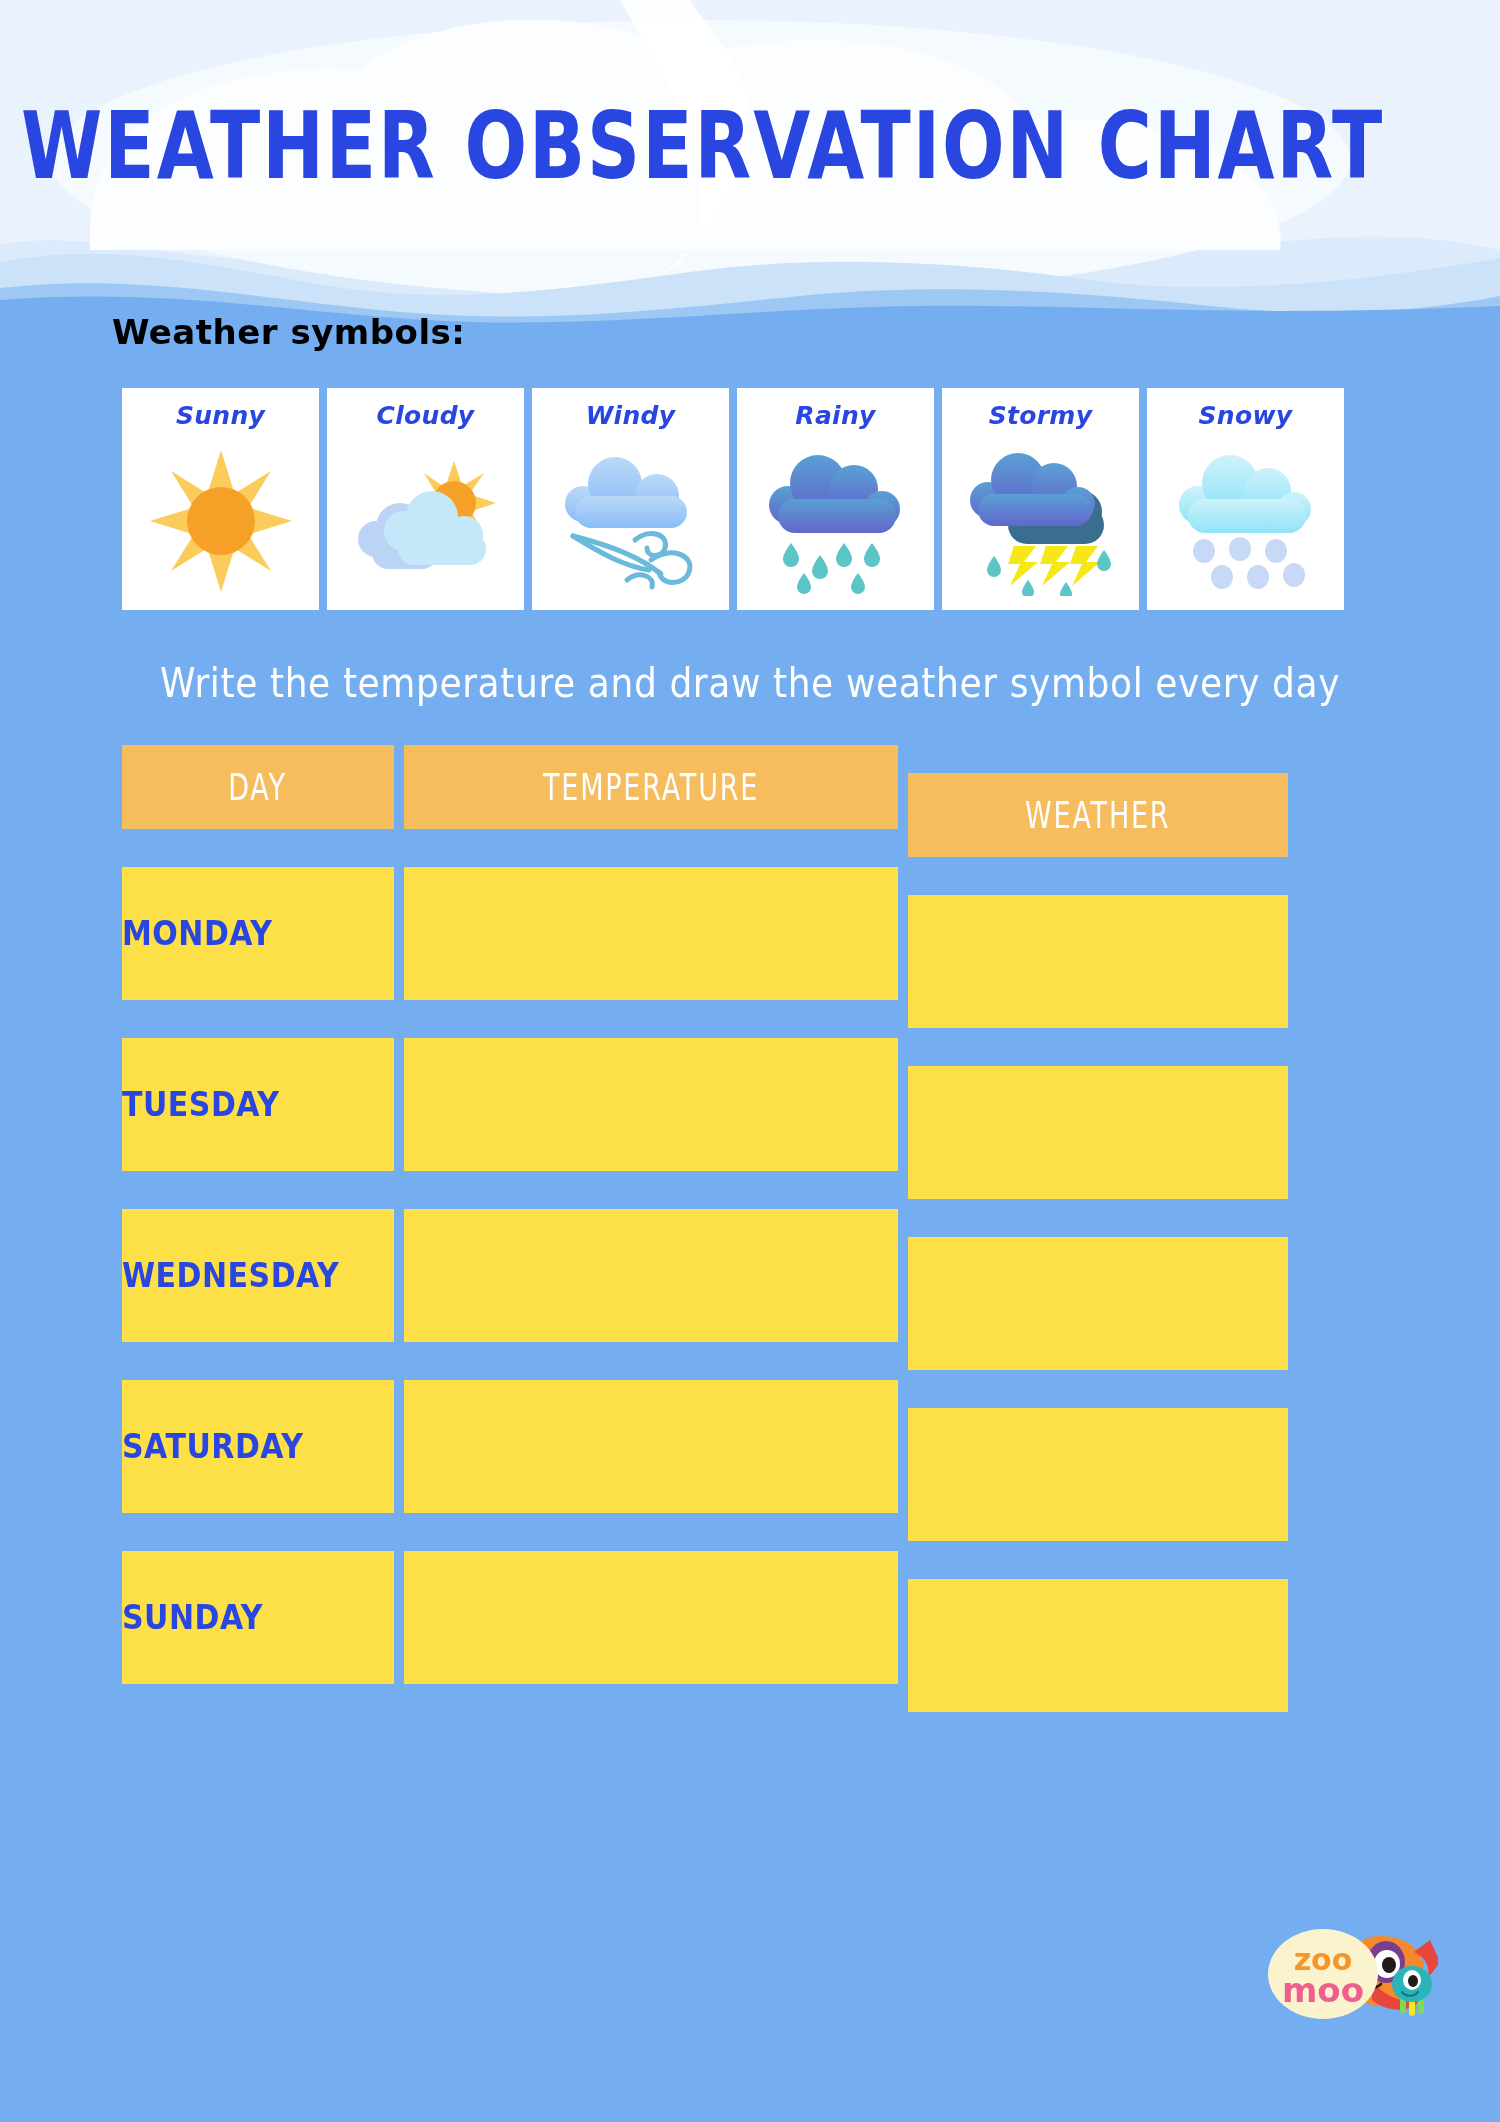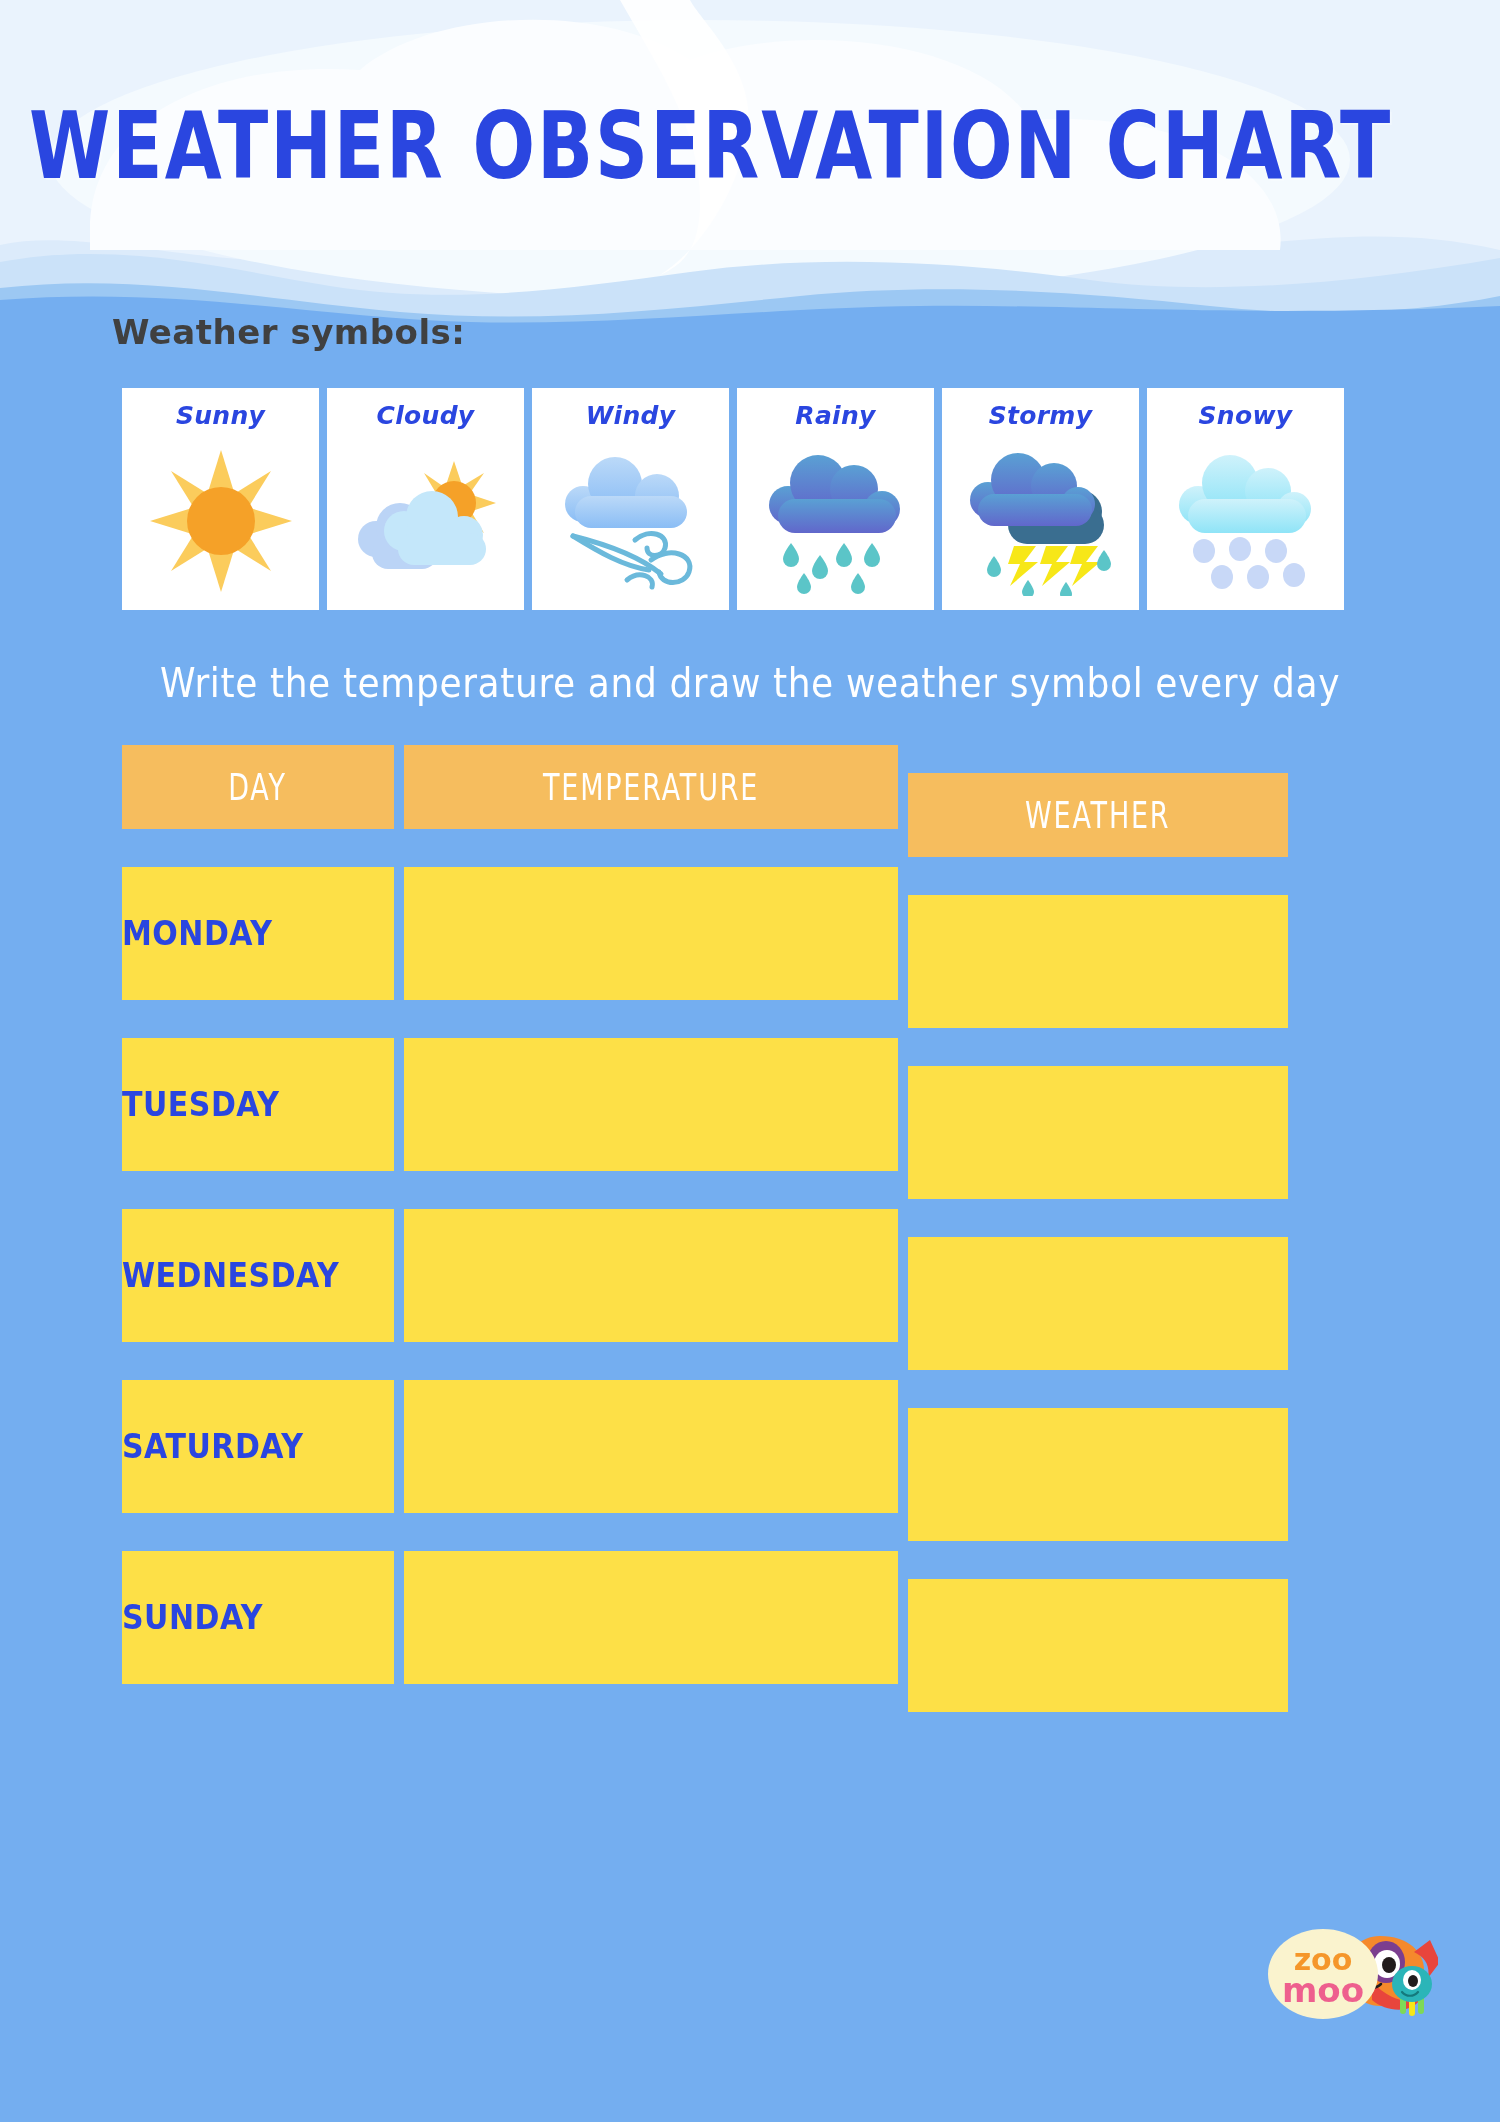--- a/index.html
+++ b/index.html
@@ -30,21 +30,20 @@
   .sky svg { display: block; }
 
   
   .title-wrap {
     position: absolute;
     left: 0;
     top: 108px;
     width: 1344px;
     text-align: right;
     z-index: 5;
-    padding-left: 8px;
   }
   .title {
     display: inline-block;
     font-family: "DejaVu Sans", sans-serif;
     font-size: 76px;
     line-height: 1;
     font-weight: 700;
     letter-spacing: 2px;
     color: #2A46E0;
     transform: scaleY(1.22) scaleX(0.97);
@@ -53,21 +52,21 @@
     white-space: nowrap;
   }
 
   
   .symbols-label {
     position: absolute;
     left: 112px;
     top: 312px;
     font-size: 34px;
     font-weight: 700;
-    color: #404040;
+    color: #000000;
     letter-spacing: 0.5px;
     z-index: 4;
   }
 
   
   .symbol-row {
     position: absolute;
     left: 122px;
     top: 388px;
     width: 1262px;

